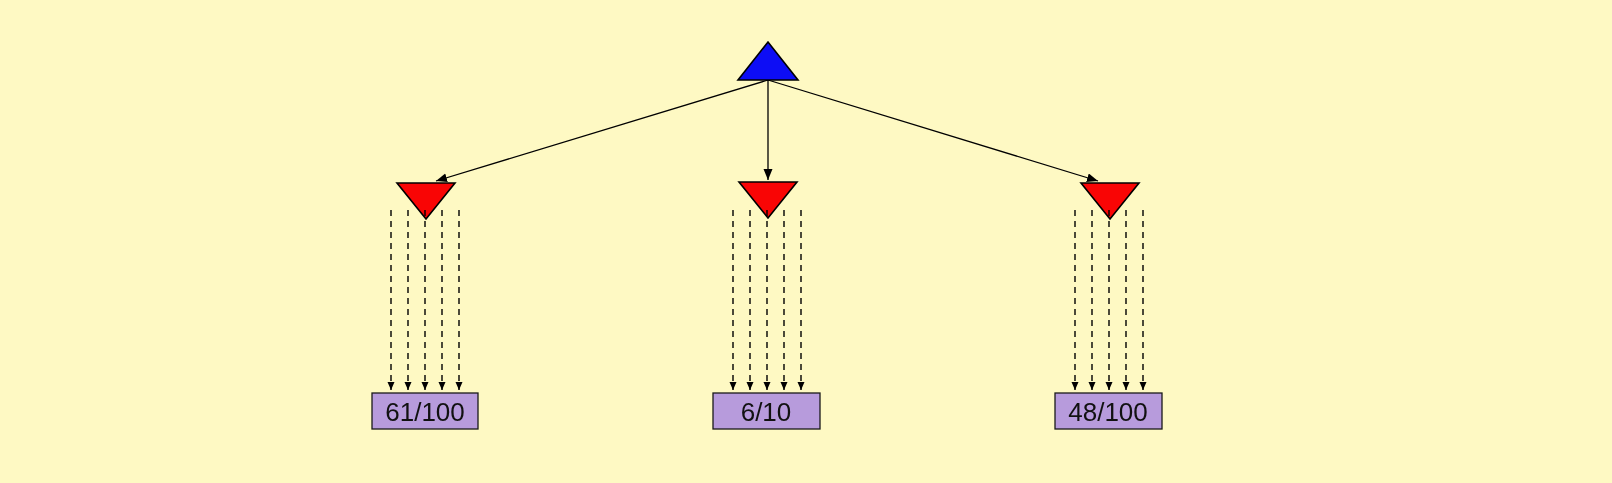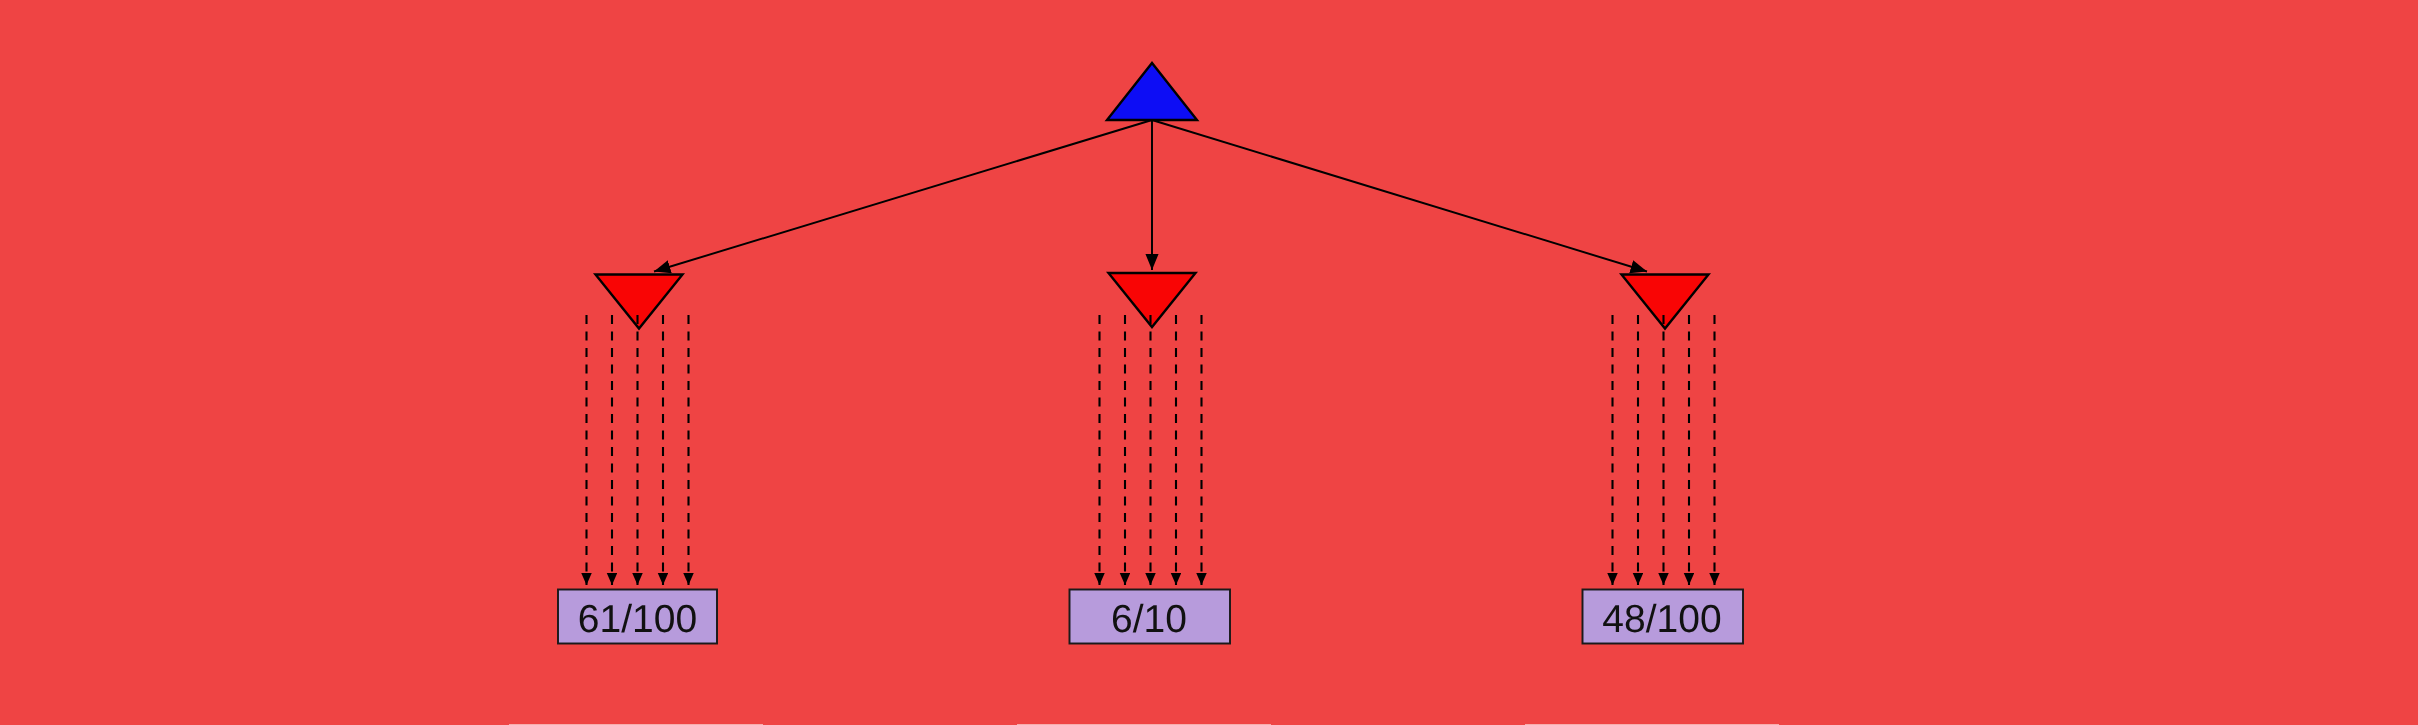--- a/index.html
+++ b/index.html
@@ -5,21 +5,21 @@
   html, body {
     margin: 0;
     padding: 0;
     background: #ffffff;
     font-family: "Liberation Sans", sans-serif;
   }
   .stage {
     position: relative;
     width: 1612px;
     height: 483px;
-    background: #ef4444;
+    background: #fef9c3;
     overflow: hidden;
   }
   svg { display: block; }
   .edge-line {
     stroke-width: 1.3;
     fill: none;
   }
   .sim-line {
     stroke-width: 1.4;
     stroke-dasharray: 6 5;

